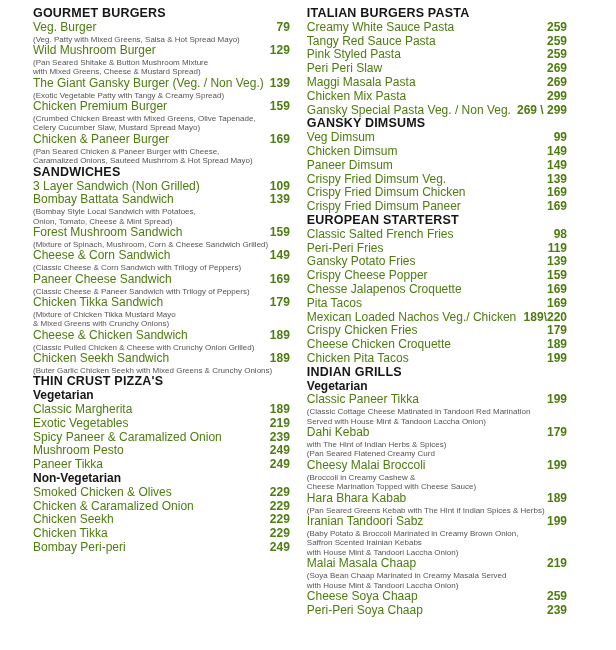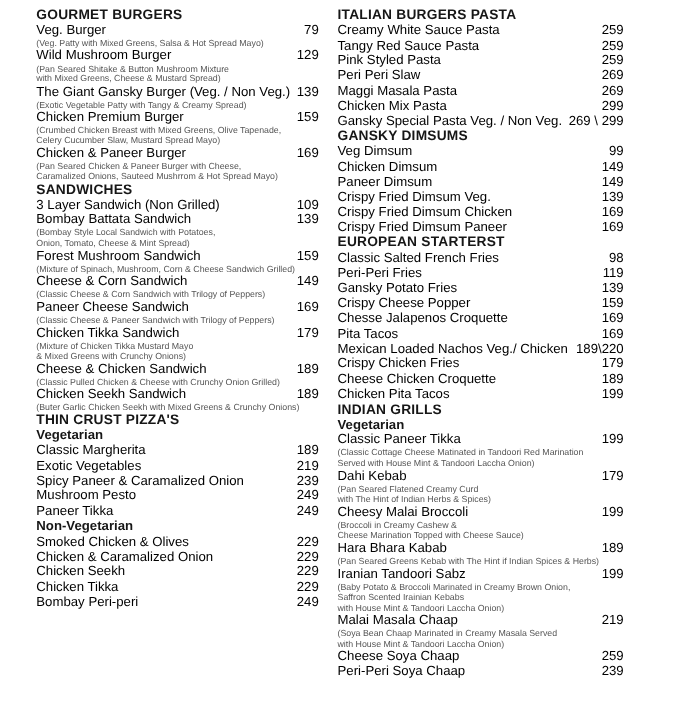--- a/index.html
+++ b/index.html
@@ -47,28 +47,29 @@
     line-height: 13.8px;
     color: #161616;
     white-space: nowrap;
   }
   .menu-item-line {
     display: flex;
     justify-content: space-between;
     align-items: baseline;
     font-size: 12px;
     line-height: 13.8px;
-    color: #000000;
+    color: #4d7c0f;
   }
   .item-name {
     white-space: nowrap;
   }
   .item-price {
     white-space: nowrap;
     padding-left: 6px;
+    font-weight: bold;
   }
   .item-desc {
     font-size: 8px;
     line-height: 9.5px;
     color: #555555;
     white-space: nowrap;
   }
 </style>
 </head>
 <body>
@@ -291,22 +292,22 @@
       <div class="menu-item-line">
         <span class="item-name">Classic Paneer Tikka</span>
         <span class="item-price">199</span>
       </div>
       <div class="item-desc">(Classic Cottage Cheese Matinated in Tandoori Red Marination</div>
       <div class="item-desc">Served with House Mint &amp; Tandoori Laccha Onion)</div>
       <div class="menu-item-line">
         <span class="item-name">Dahi Kebab</span>
         <span class="item-price">179</span>
       </div>
+      <div class="item-desc">with The Hint of Indian Herbs &amp; Spices)</div>
       <div class="item-desc">(Pan Seared Flatened Creamy Curd</div>
-      <div class="item-desc">with The Hint of Indian Herbs &amp; Spices)</div>
       <div class="menu-item-line">
         <span class="item-name">Cheesy Malai Broccoli</span>
         <span class="item-price">199</span>
       </div>
       <div class="item-desc">(Broccoli in Creamy Cashew &amp;</div>
       <div class="item-desc">Cheese Marination Topped with Cheese Sauce)</div>
       <div class="menu-item-line">
         <span class="item-name">Hara Bhara Kabab</span>
         <span class="item-price">189</span>
       </div>

